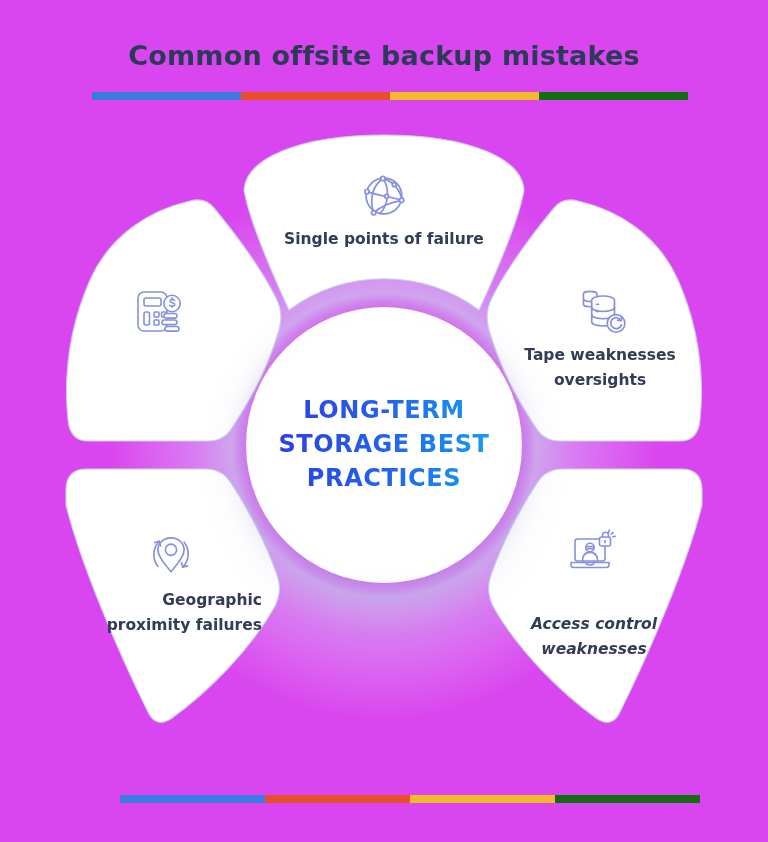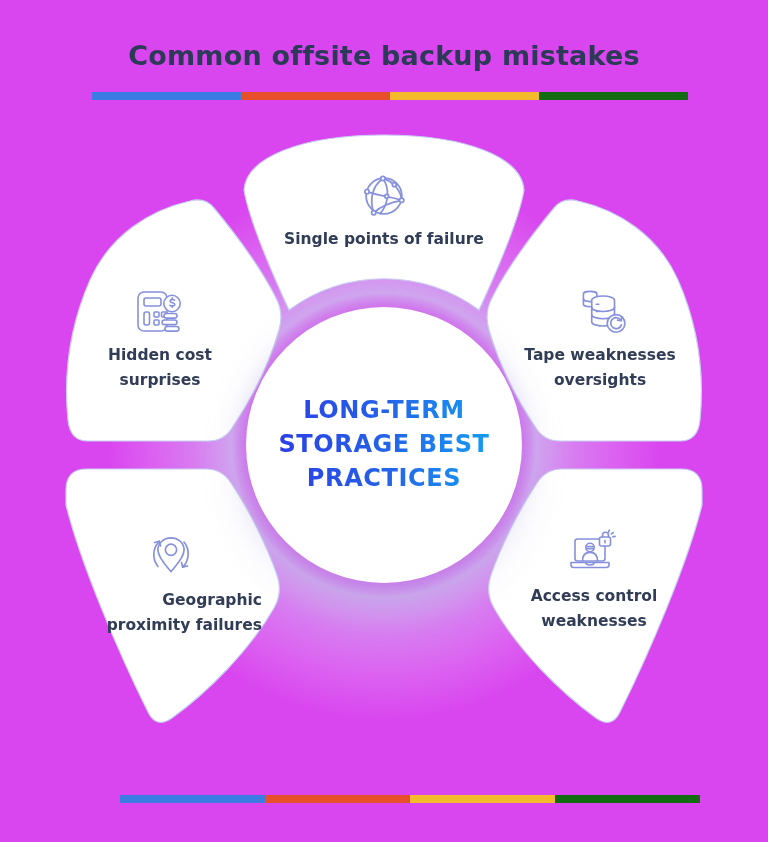--- a/index.html
+++ b/index.html
@@ -56,21 +56,21 @@
 
   .petal-label {
     position:absolute; text-align:center;
     font-size:15.5px; font-weight:600; line-height:25px;
     color:#313C56;
   }
   .label-top         { left:254px; top:227px; width:260px; }
   .label-upper-left  { left:85px;  top:343px; width:150px; }
   .label-upper-right { left:495px; top:343px; width:210px; }
   .label-lower-left  { left:82px;  top:588px; width:180px;text-align:right; }
-  .label-lower-right { left:509px; top:584px; width:170px; }
+  .label-lower-right { left:509px; top:612px; width:170px;font-style:italic; }
 </style>
 </head>
 <body>
 
 <div class="page">
 
   <h1 class="title">Common offsite backup mistakes</h1>
 
   <div class="bar bar-top">
     <div class="seg seg-blue"></div>
@@ -171,21 +171,20 @@
       <path class="ic-fill" d="M9 34.5 h38 v2.2 a2.8 2.8 0 0 1 -2.8 2.8 H11.8 A2.8 2.8 0 0 1 9 36.7 z"></path>
       <path class="ic" d="M24 34.5 a4 2.5 0 0 0 8 0"></path>
       <rect class="ic-fill" x="37.5" y="9" width="11" height="9" rx="2"></rect>
       <path class="ic" d="M40.5 9 V7.2 a3 3 0 0 1 6 0 V9"></path>
       <path class="ic" d="M43 12.5 v2.2"></path>
       <path class="ic" d="M46.5 4.2 l0.9-2.2 M49.3 6 l1.9-1.4 M50.8 8.8 l2.3-0.4"></path>
     </svg>
   </div>
 
   <div class="petal-label label-top">Single points of failure</div>
-  <div class="petal-label label-upper-left">Hidden cost surprises</div>
   <div class="petal-label label-upper-right">Tape weaknesses oversights</div>
   <div class="petal-label label-lower-left">Geographic proximity failures</div>
   <div class="petal-label label-lower-right">Access control weaknesses</div>
 
   <div class="bar bar-bottom">
     <div class="seg seg-blue"></div>
     <div class="seg seg-red"></div>
     <div class="seg seg-yellow"></div>
     <div class="seg seg-green"></div>
   </div>

